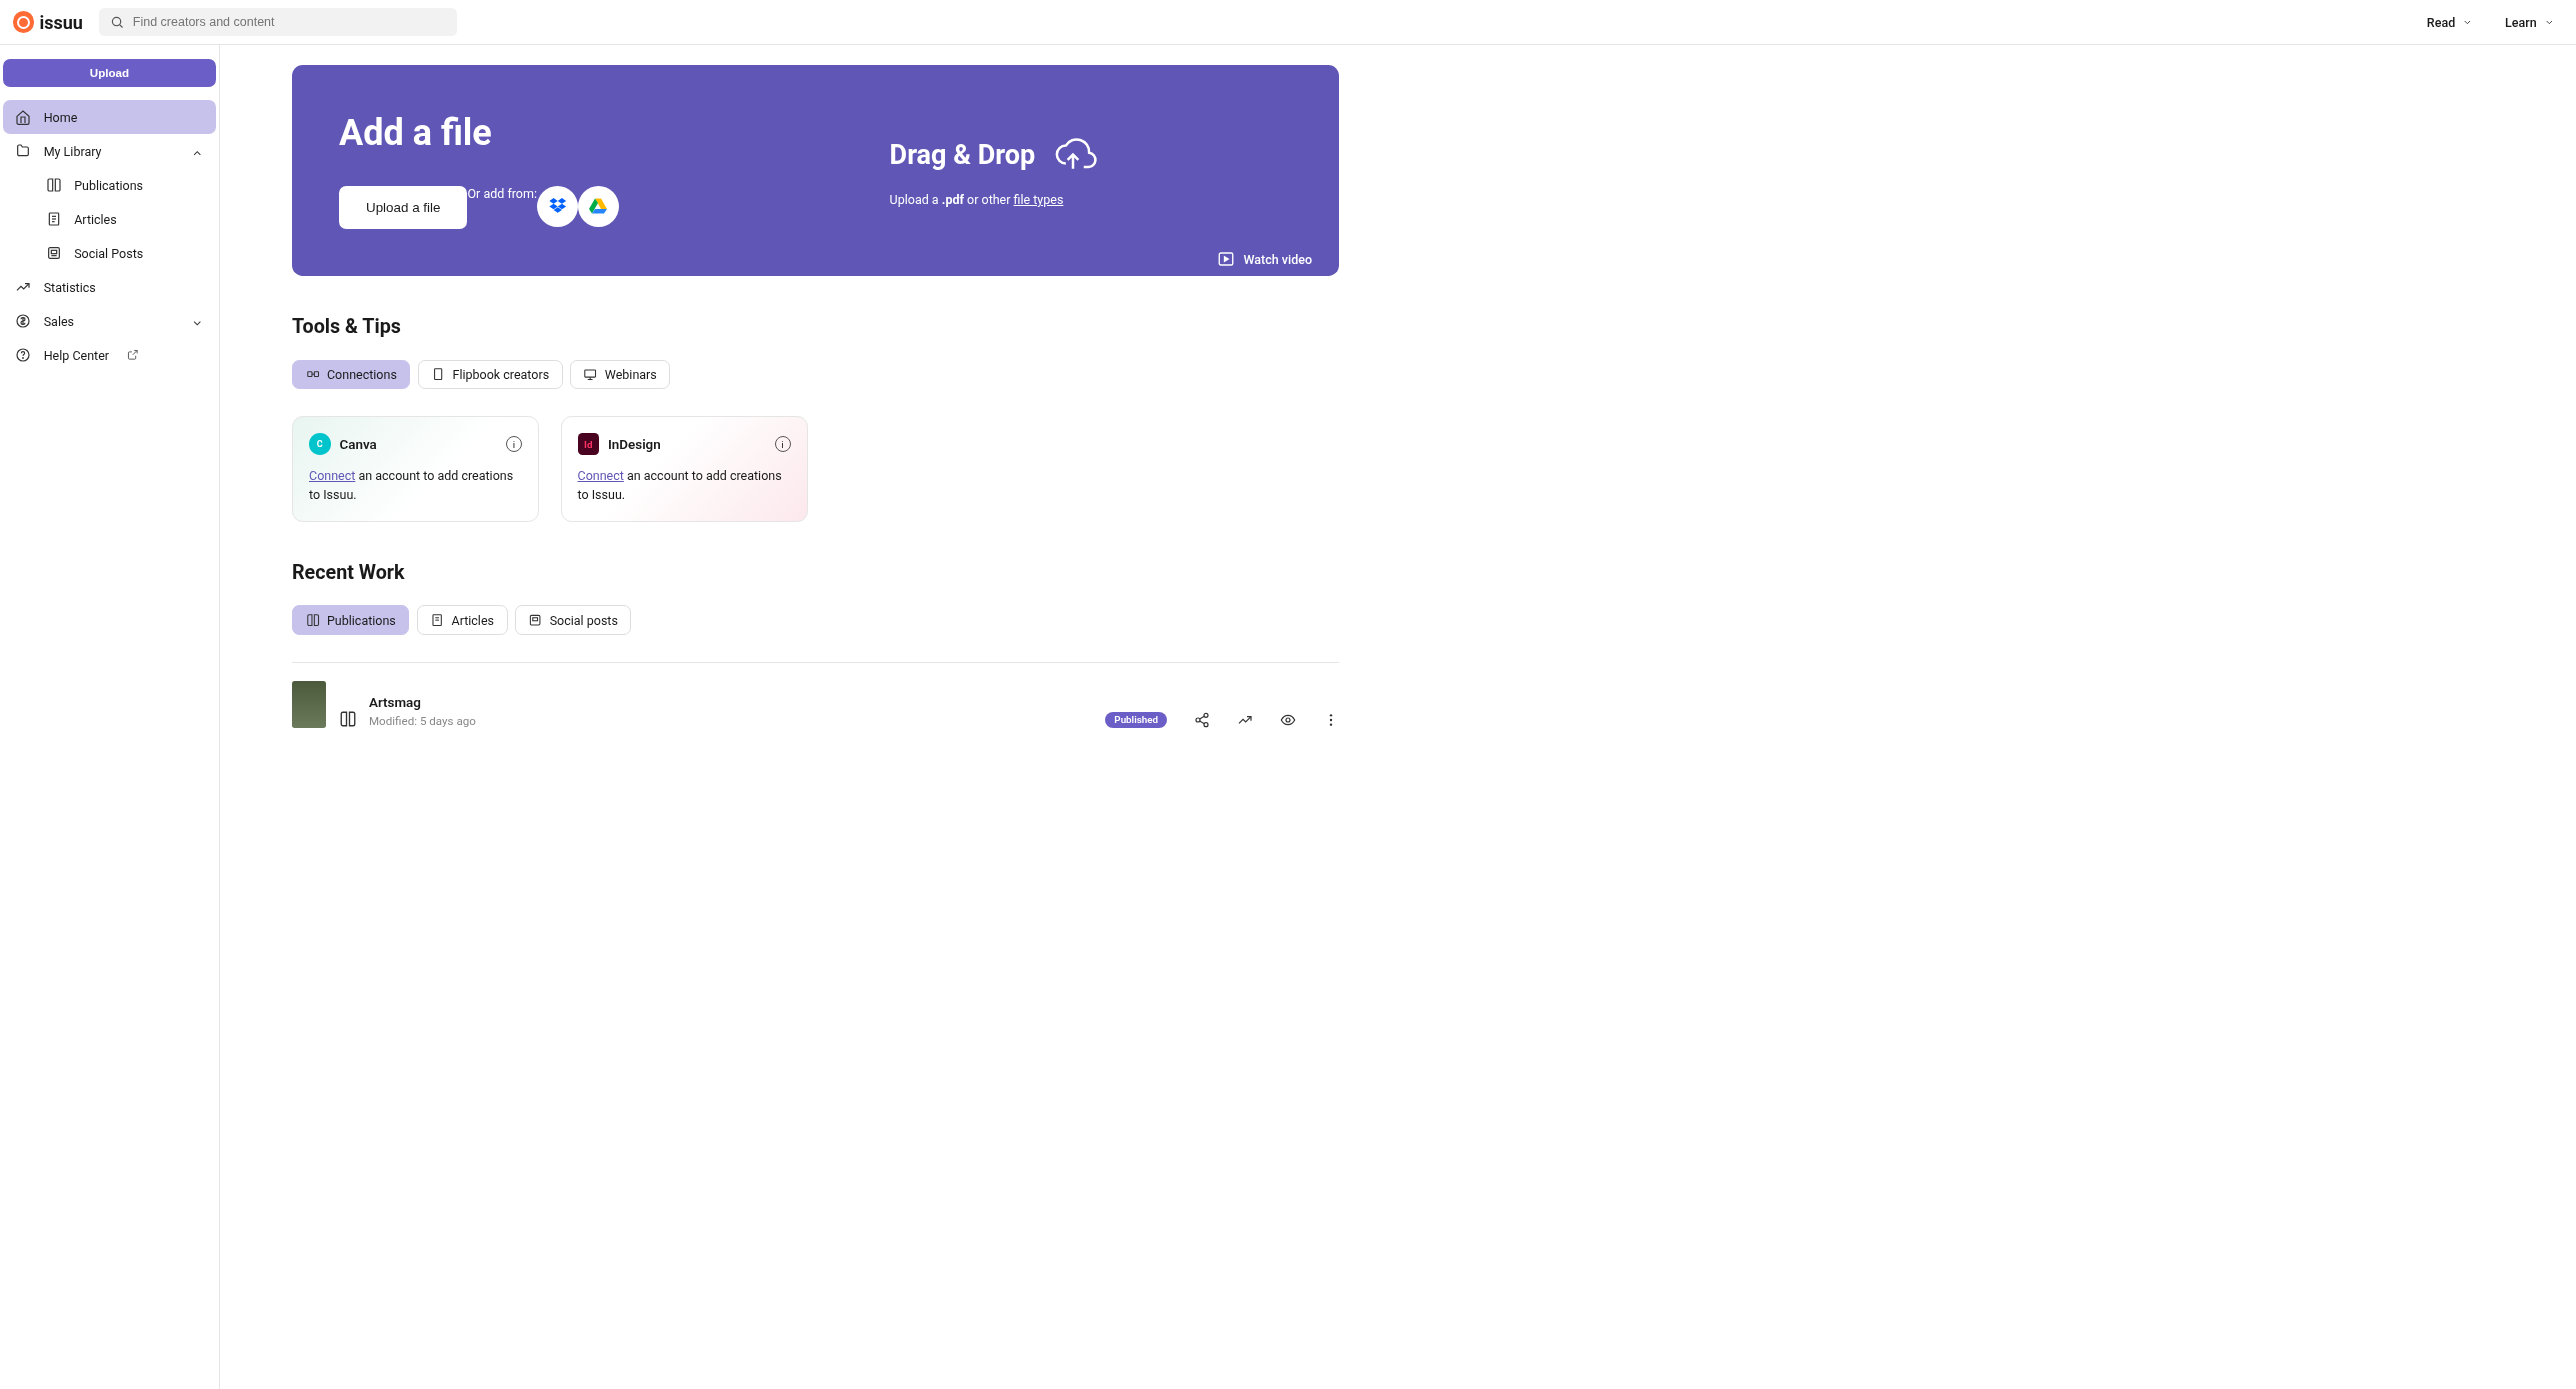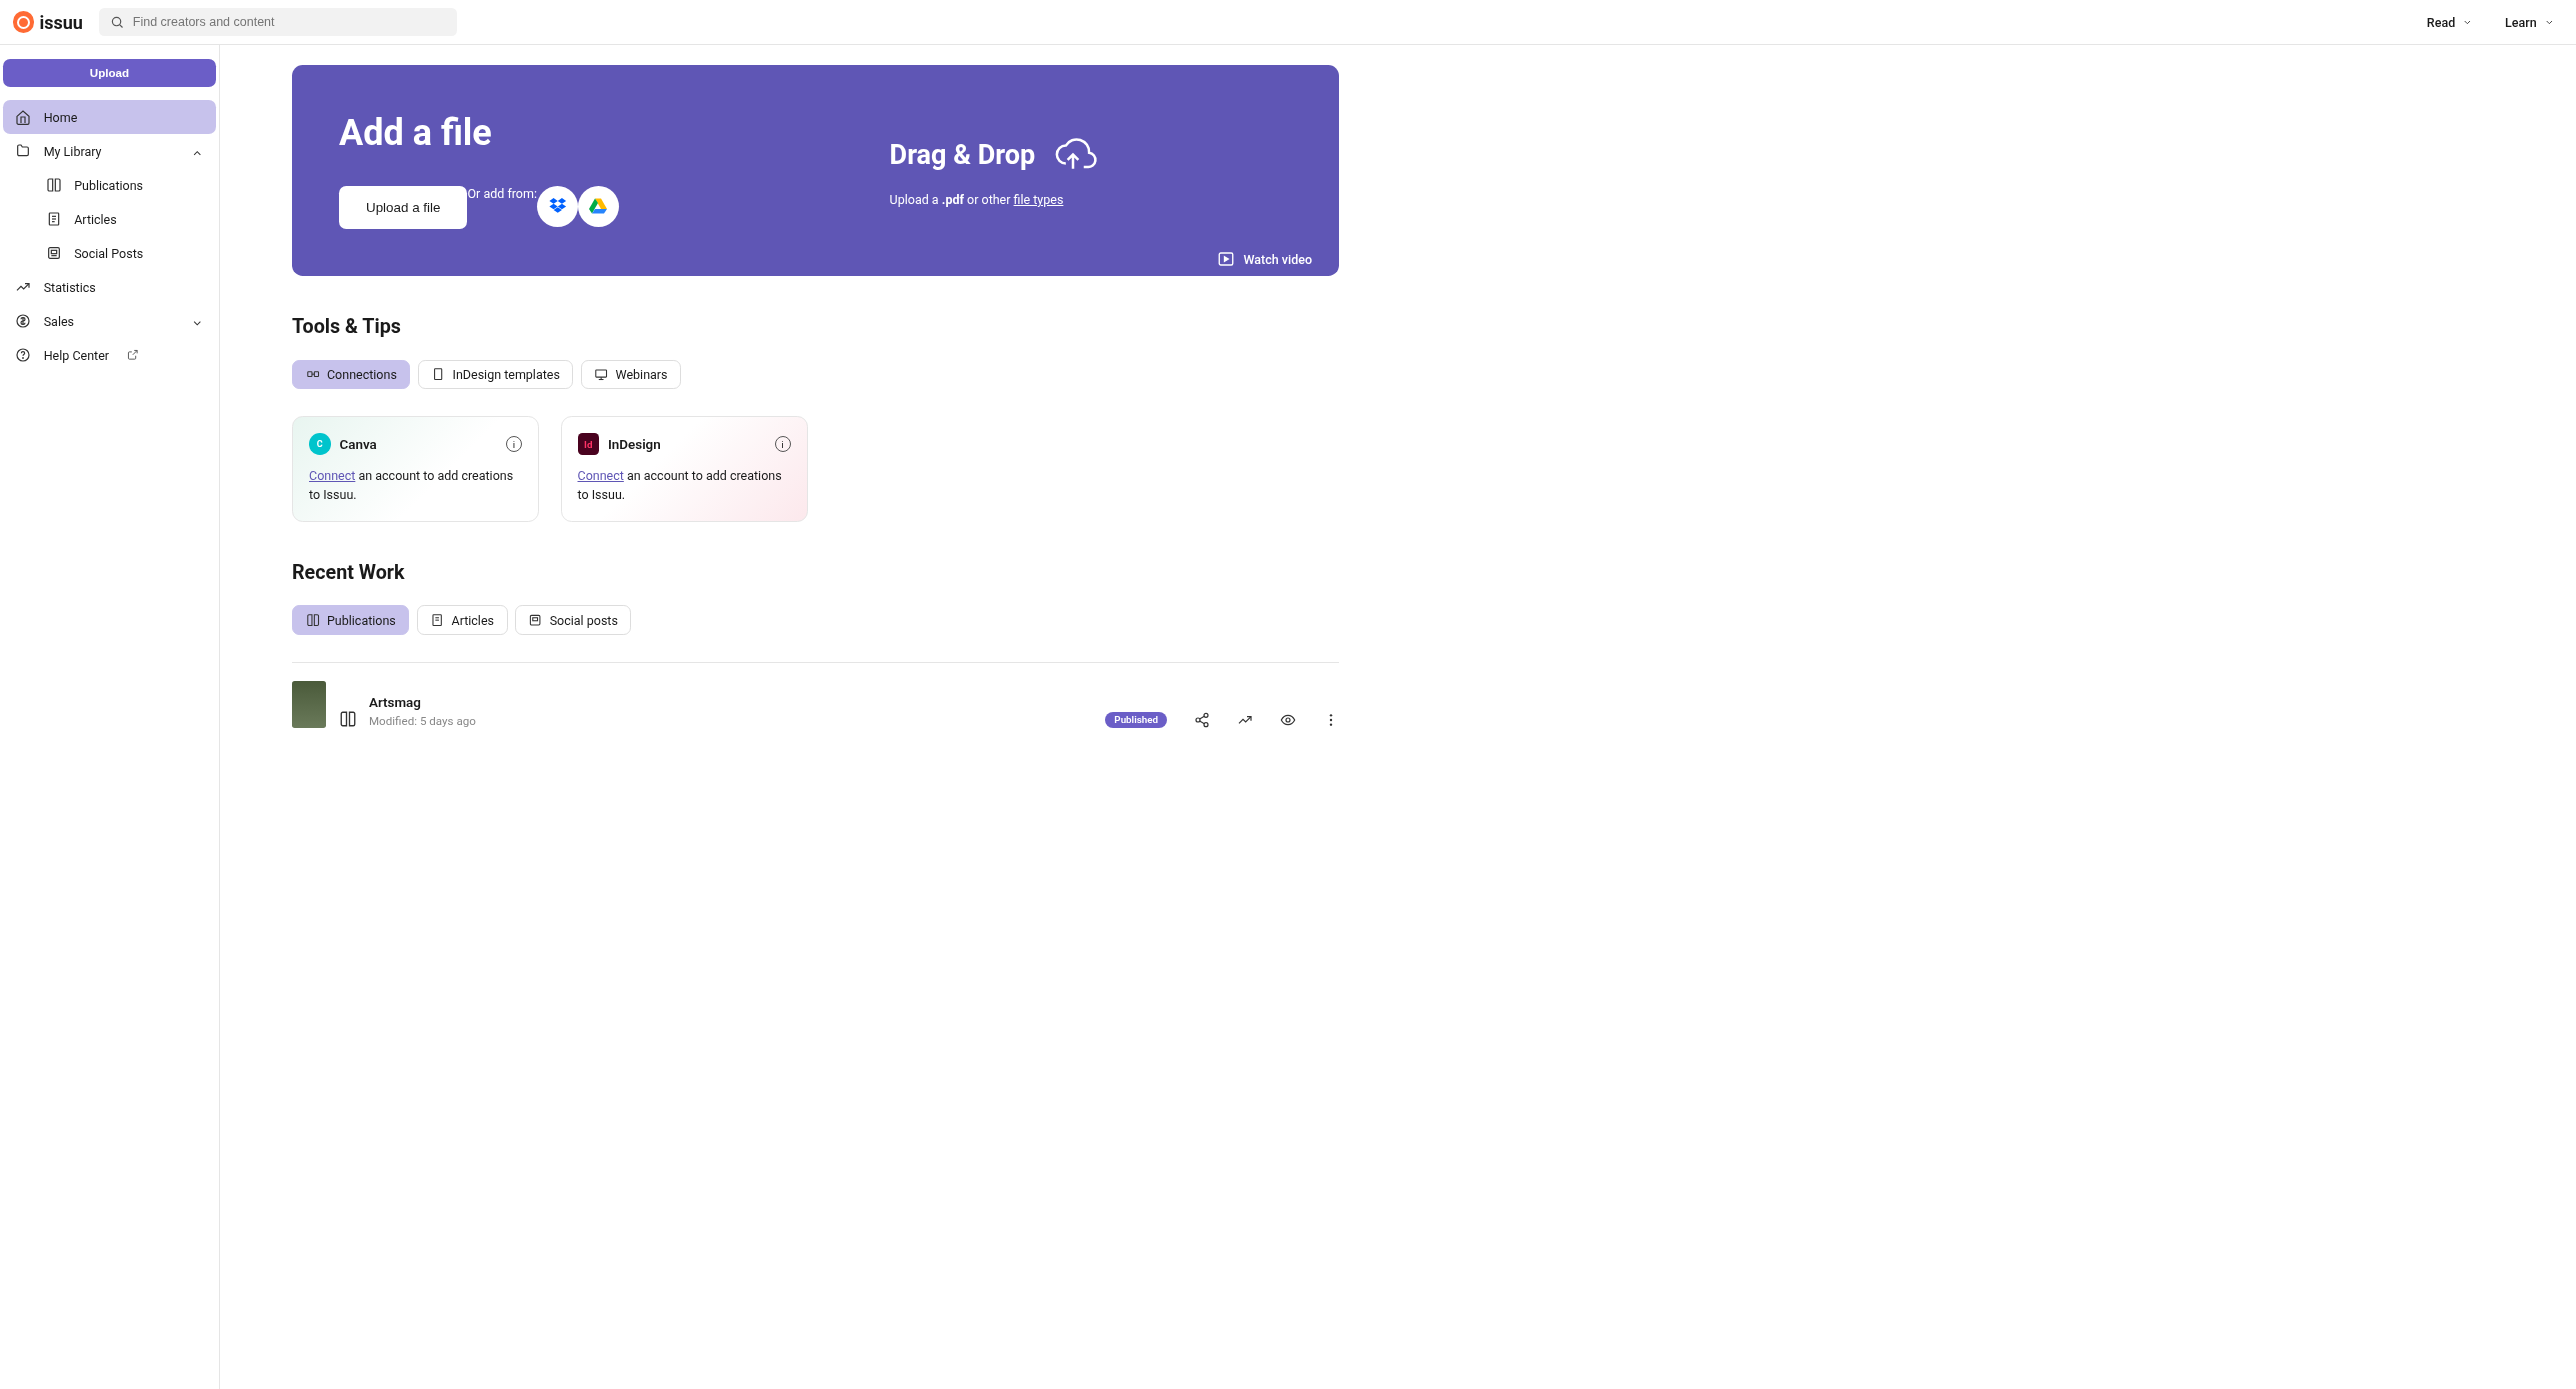--- a/index.html
+++ b/index.html
@@ -285,21 +285,21 @@
               </svg>
             </span>
           <span>Connections</span>
         </div>
         <div class="tab-chip">
           <span>
               <svg width="14.3" height="14.3" viewBox="0 0 24 24" fill="none" stroke="#333" stroke-width="1.8">
                 <rect x="6" y="3" width="12" height="18" rx="1"></rect>
               </svg>
             </span>
-          <span>InDesign templates</span>
+          <span>Flipbook creators</span>
         </div>
         <div class="tab-chip">
           <span>
               <svg width="14.3" height="14.3" viewBox="0 0 24 24" fill="none" stroke="#333" stroke-width="1.8">
                 <rect x="3" y="5" width="18" height="12" rx="1"></rect>
                 <line x1="8" y1="21" x2="16" y2="21"></line>
                 <line x1="12" y1="17" x2="12" y2="21"></line>
               </svg>
             </span>
           <span>Webinars</span>

